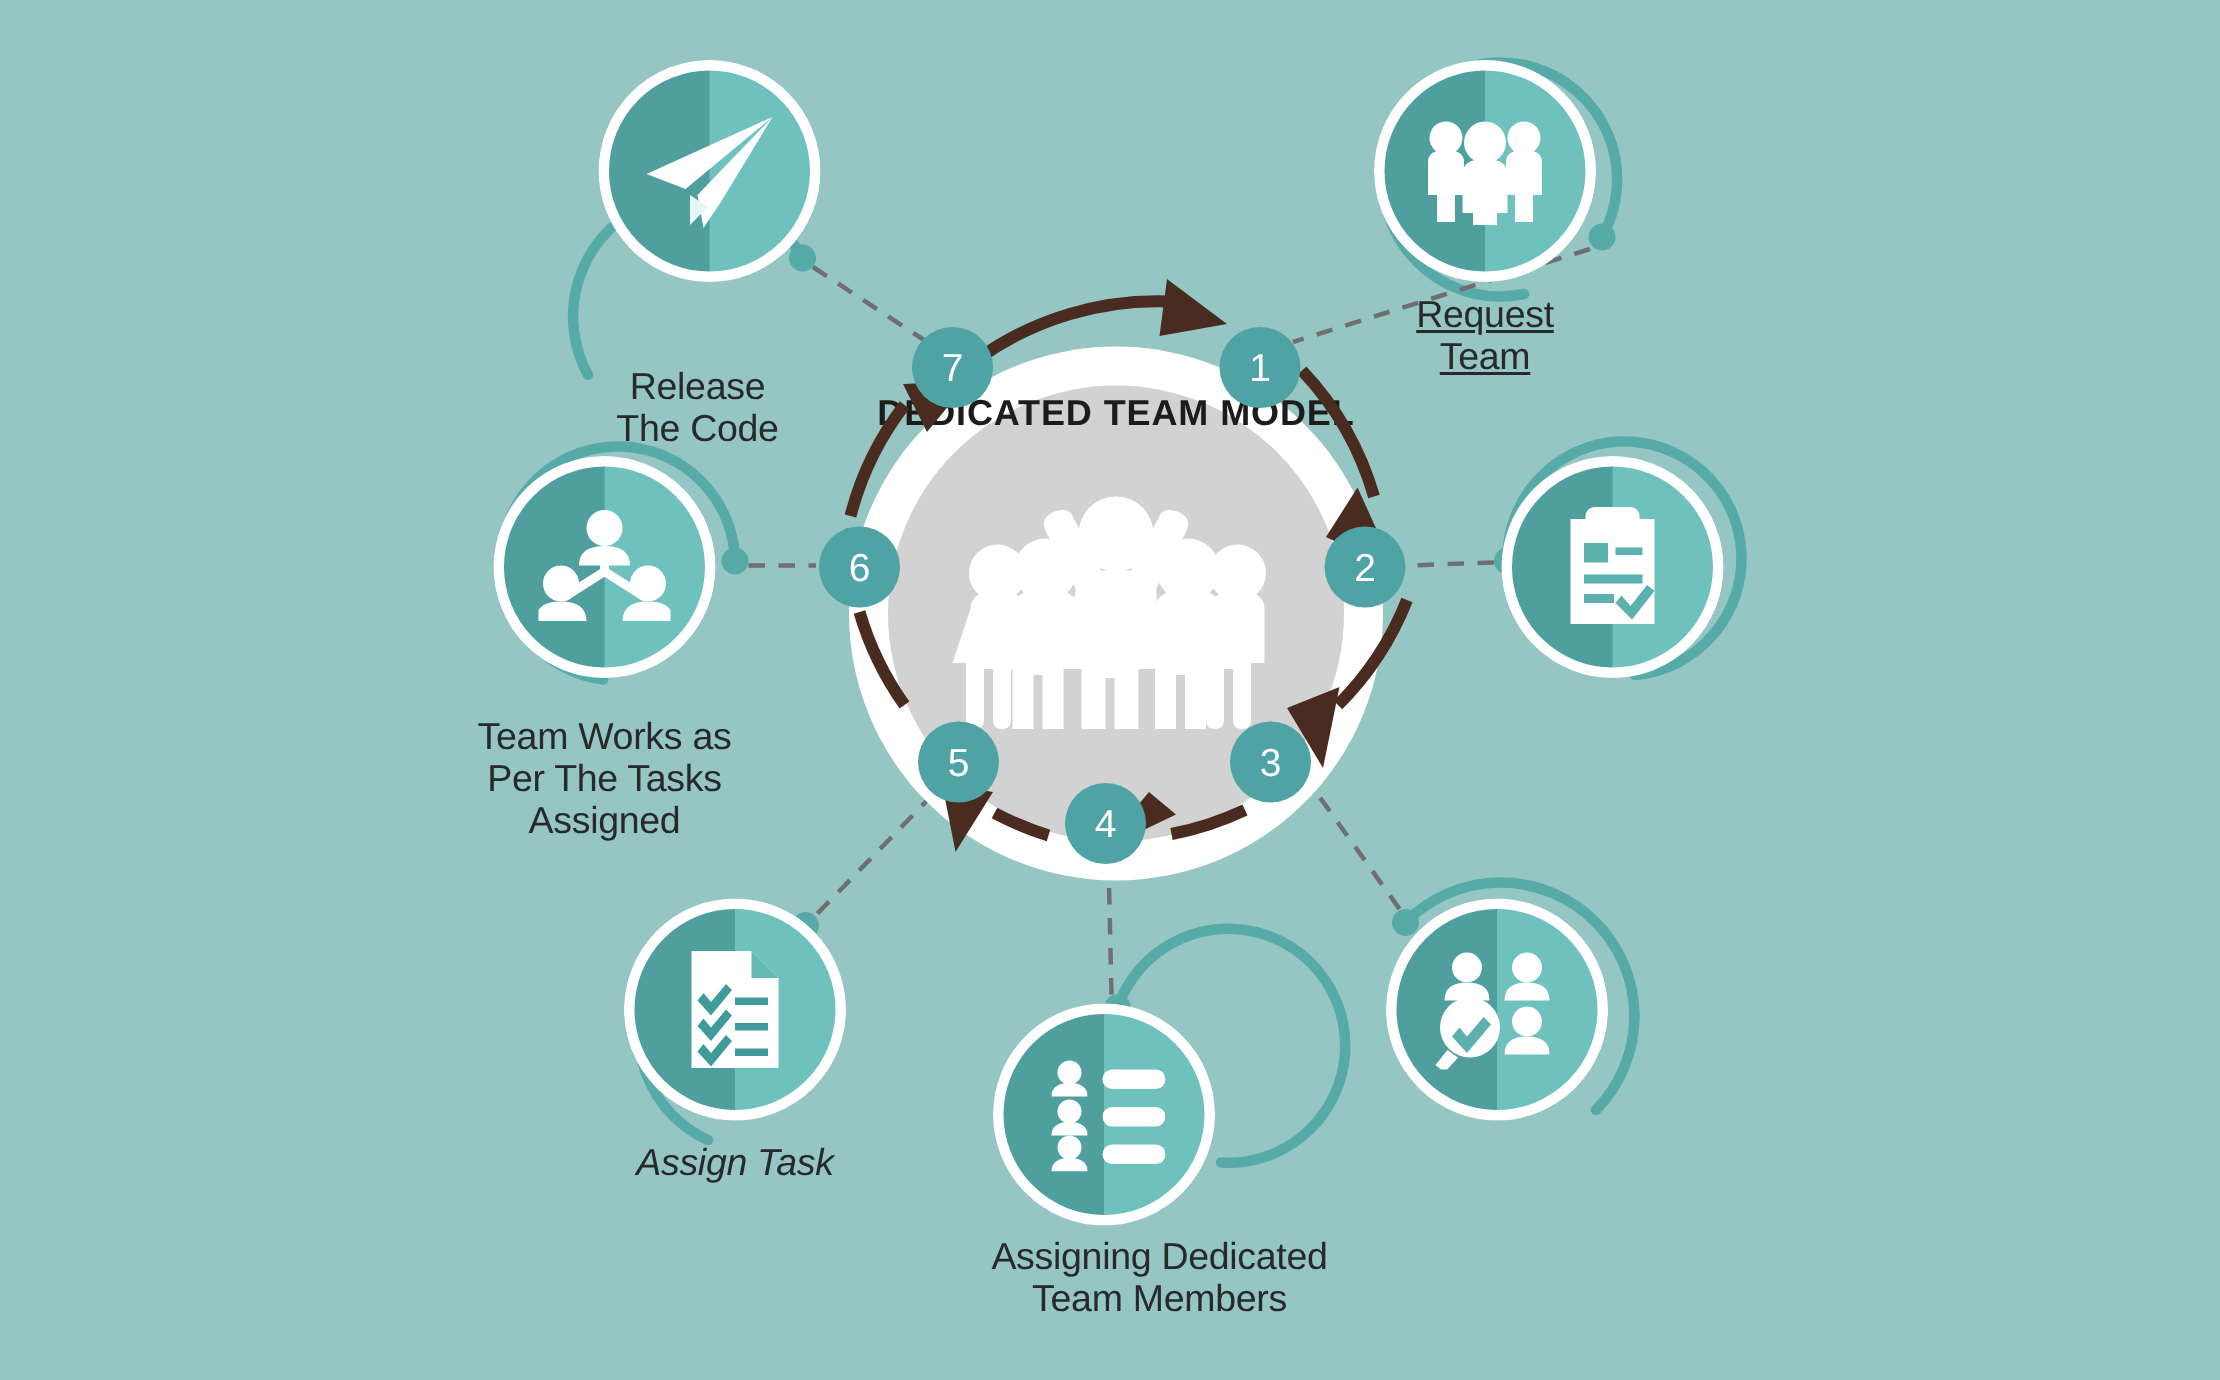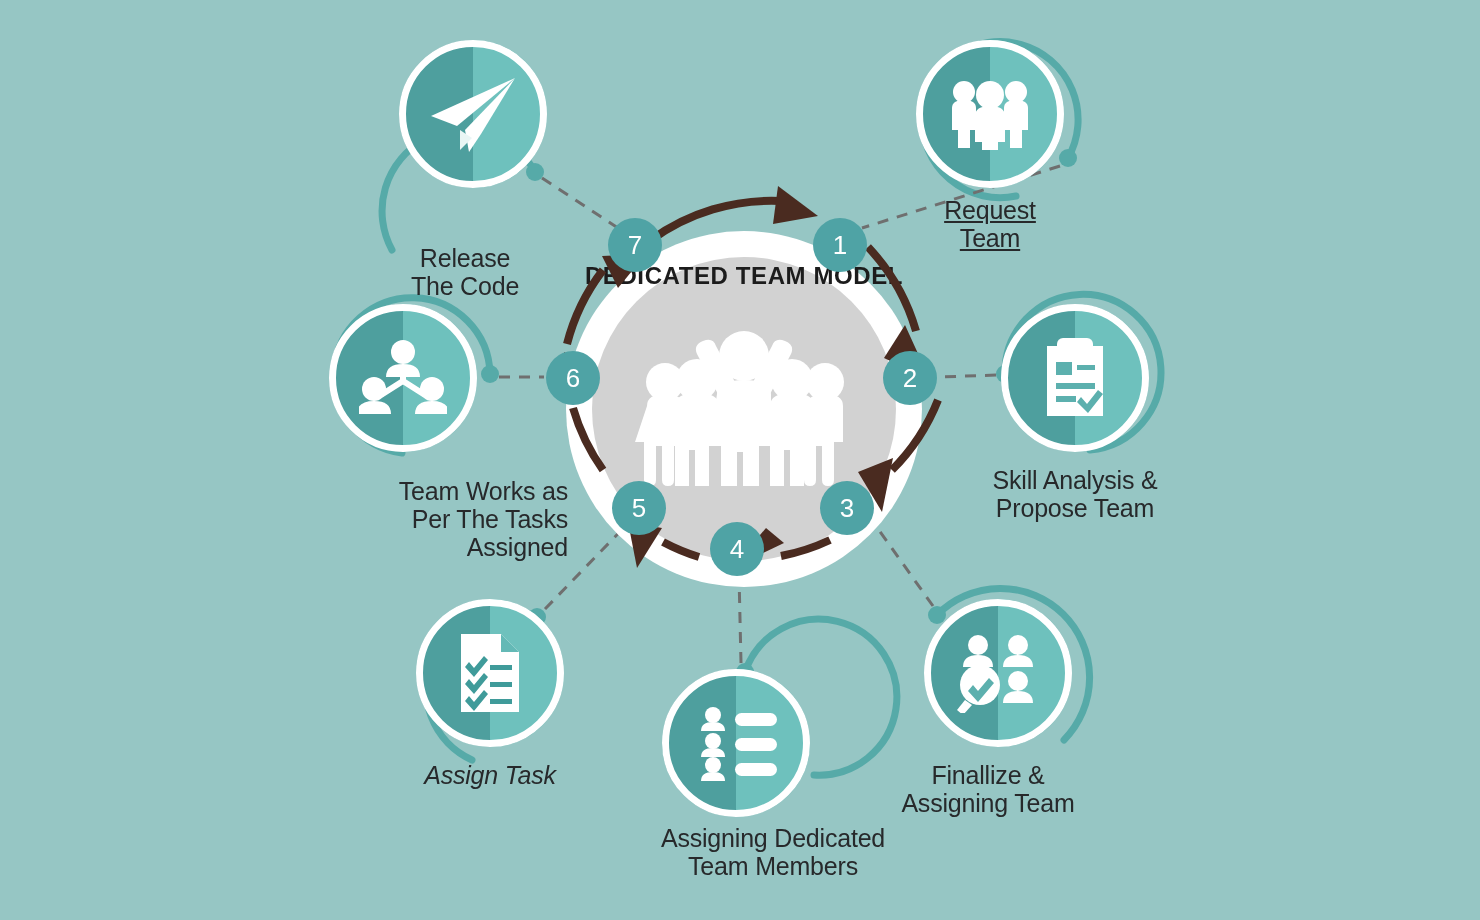--- a/index.html
+++ b/index.html
@@ -256,22 +256,20 @@
         <path d="M22 2 h24 a6 6 0 0 1 6 6 v8 h-36 v-8 a6 6 0 0 1 6 -6 z"></path>
         <rect x="15" y="26" width="16" height="13" fill="#5cb0ae"></rect>
         <rect x="36" y="29" width="18" height="5" fill="#5cb0ae"></rect>
         <rect x="15" y="47" width="39" height="6" fill="#5cb0ae"></rect>
         <rect x="15" y="60" width="20" height="6" fill="#5cb0ae"></rect>
         <path d="M40 61 l6 7 11 -14 5 4 -15 19 -11 -11 z" fill="#5cb0ae"></path>
       </svg>
     </div>
     <div class="node-ring"></div>
   </div>
-  <div class="node-label" style="left:910px; top:466px;">Skill Analysis &amp;
-Propose Team</div>
   <div class="badge" style="left:883px; top:351px;">2</div>
 
   <div class="node" style="left:910px; top:585px;">
     <div class="node-disc">
         <div class="half-right"></div>
       </div>
     <div class="node-icon">
       <svg width="84" height="80" viewBox="0 0 84 80" fill="#ffffff">
         <circle cx="22" cy="12" r="10"></circle>
         <path d="M7 34 q0-12 15-12 t15 12 z"></path>
@@ -279,22 +277,20 @@
         <path d="M47 34 q0-12 15-12 t15 12 z"></path>
         <circle cx="62" cy="48" r="10"></circle>
         <path d="M47 70 q0-12 15-12 t15 12 z"></path>
         <circle cx="24" cy="52" r="20"></circle>
         <path d="M9 67 l-8 10 6 5 9 -10 z"></path>
         <path d="M17 52 l5 6 11 -13 5 5 -16 19 -10 -11 z" fill="#5cb0ae"></path>
       </svg>
     </div>
     <div class="node-ring"></div>
   </div>
-  <div class="node-label" style="left:823px; top:761px;">Finallize &amp;
-Assigning Team</div>
   <div class="badge" style="left:820px; top:481px;">3</div>
 
   <div class="node" style="left:648px; top:655px;">
     <div class="node-disc">
         <div class="half-right"></div>
       </div>
     <div class="node-icon">
       <svg width="82" height="76" viewBox="0 0 82 76" fill="#ffffff">
         <circle cx="18" cy="10" r="8"></circle>
         <path d="M6 26 q0-9 12-9 t12 9 z"></path>
@@ -344,21 +340,21 @@
         <circle cx="44" cy="13" r="12"></circle>
         <path d="M27 38 q0-13 17-13 t17 13 z"></path>
         <circle cx="15" cy="50" r="12"></circle>
         <path d="M-2 75 q0-13 17-13 t17 13 z"></path>
         <circle cx="73" cy="50" r="12"></circle>
         <path d="M56 75 q0-13 17-13 t17 13 z"></path>
       </svg>
     </div>
     <div class="node-ring"></div>
   </div>
-  <div class="node-label" style="left:238px; top:477px;text-align:right;">Team Works as
+  <div class="node-label" style="left:238px; top:477px;">Team Works as
 Per The Tasks
 Assigned</div>
   <div class="badge" style="left:546px; top:351px;">6</div>
 
   <div class="node" style="left:385px; top:26px;">
     <div class="node-disc">
         <div class="half-right"></div>
       </div>
     <div class="node-icon">
       <svg width="92" height="80" viewBox="0 0 92 80" fill="#ffffff">

